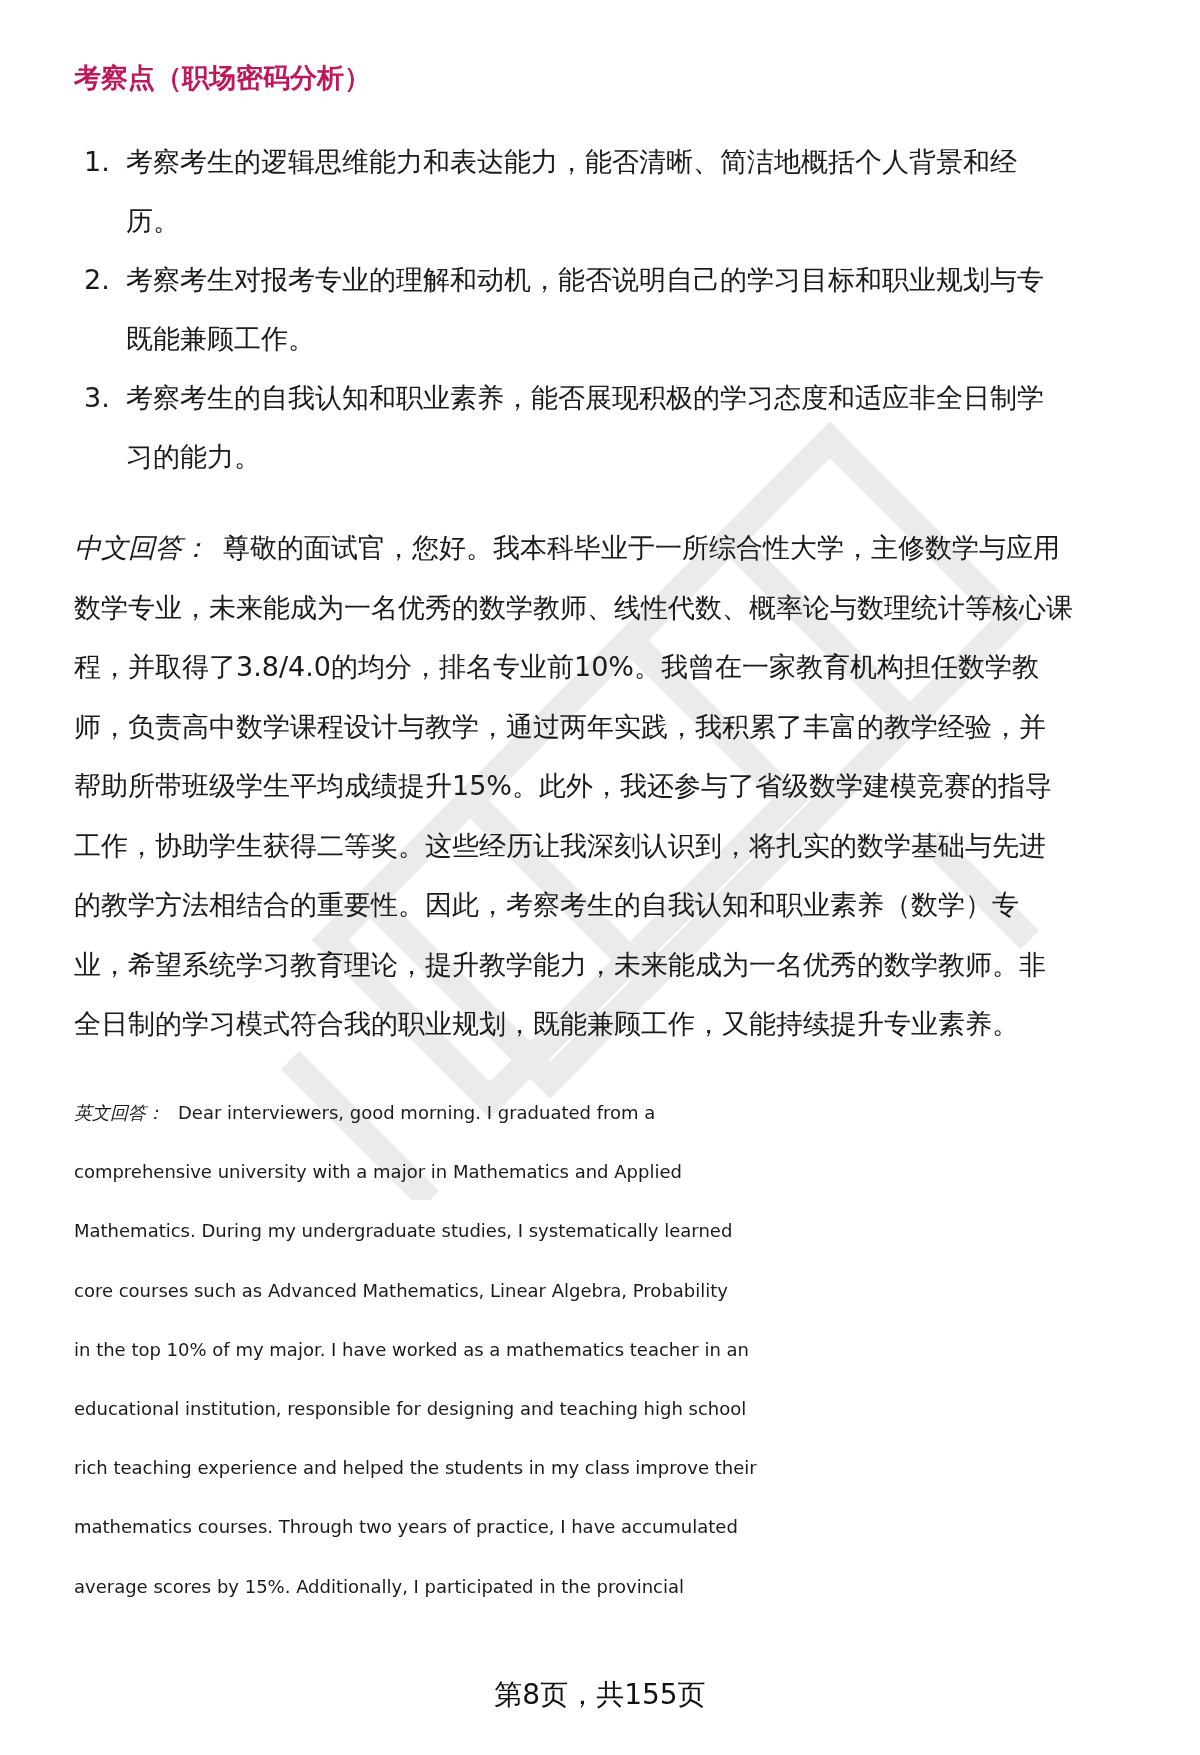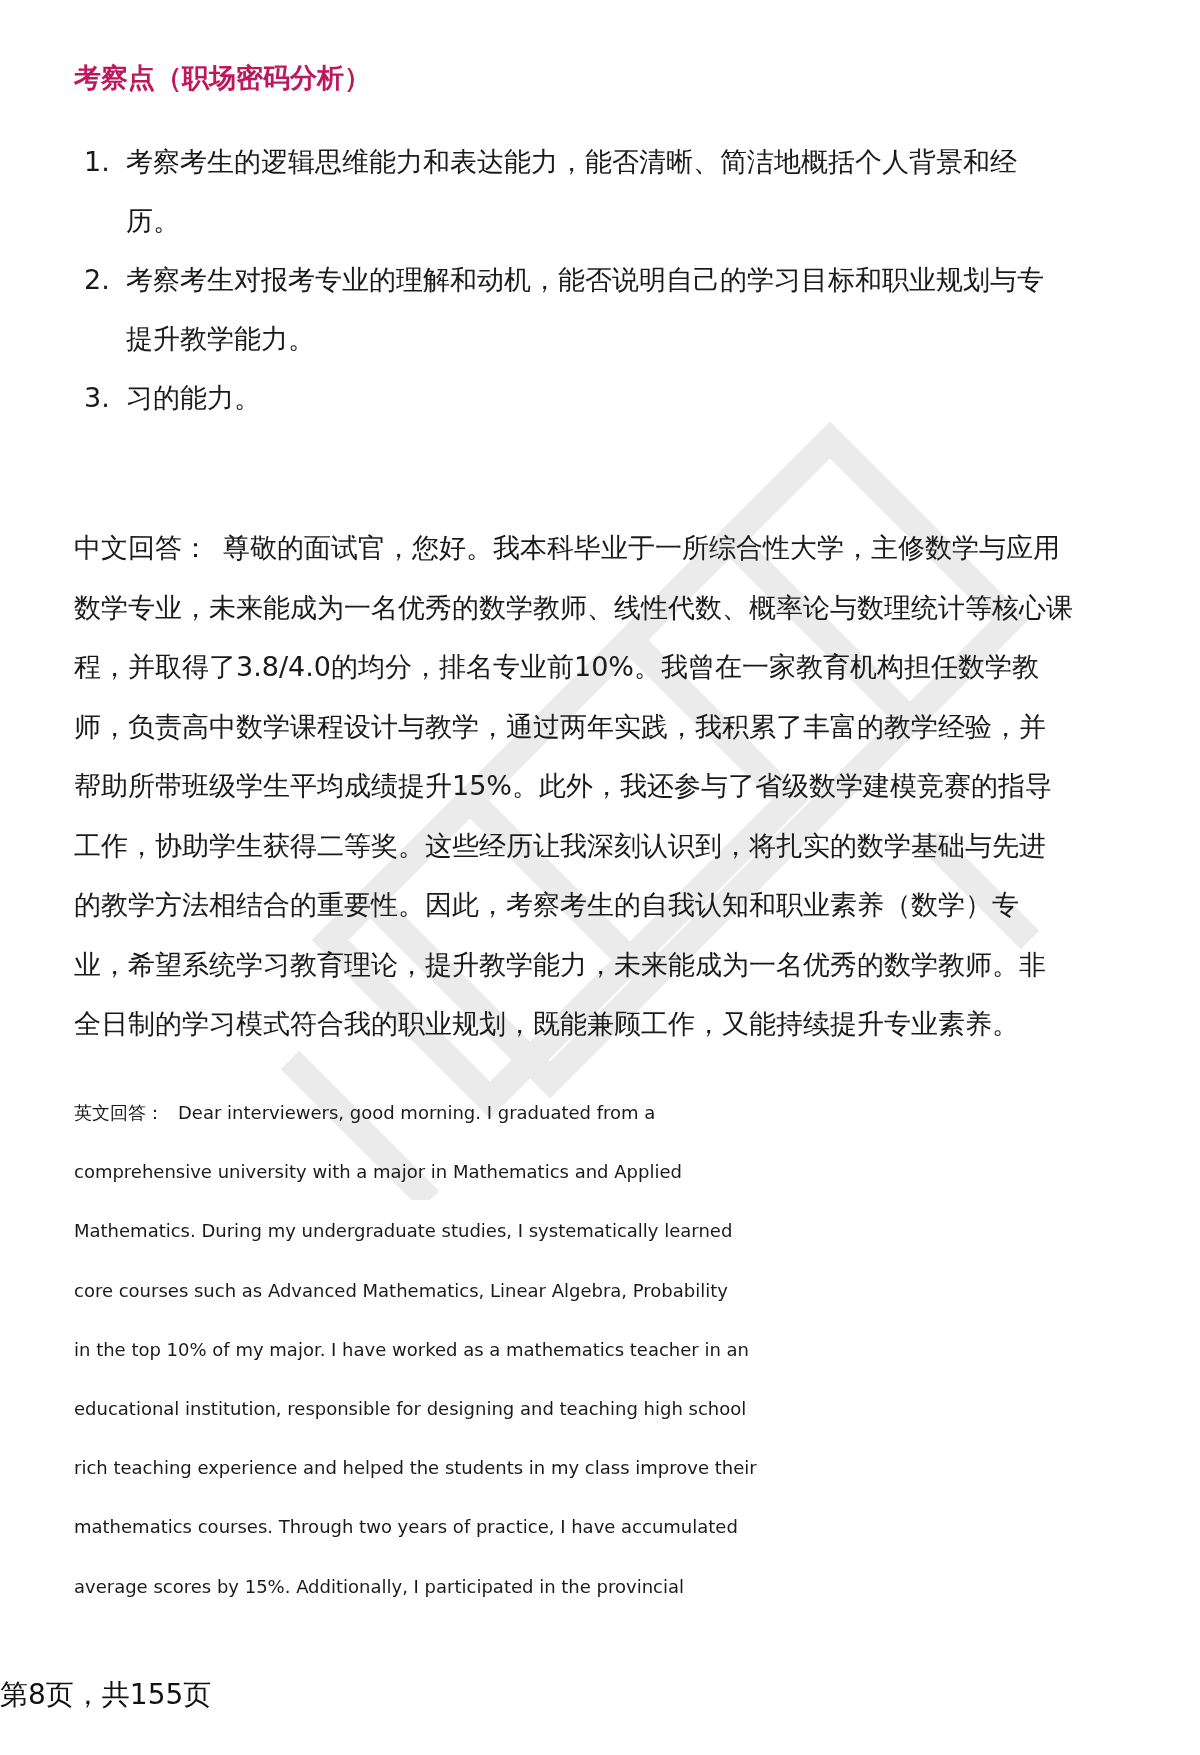--- a/index.html
+++ b/index.html
@@ -74,27 +74,28 @@
     .para-cn {
       top: 518px;
     }
     .para-en {
       top: 1083px;
       line-height: 59.2px;
       font-size: 18px;
     }
     .label {
       margin-right: 14px;
+      font-style: italic;
     }
     .footer {
       position: absolute;
       left: 0;
       width: 1200px;
       top: 1676px;
-      text-align: left;
+      text-align: center;
       font-size: 28px;
       color: #111;
       z-index: 1;
     }
     .line { display: block; white-space: nowrap; }
   </style>
 </head>
 <body>
 
 <svg class="watermark" viewBox="0 0 820 780" xmlns="http://www.w3.org/2000/svg">
@@ -113,24 +114,25 @@
 
   <ol class="points">
     <li class="point">
       <span class="point-num">1.</span>
       <span class="line">考察考生的逻辑思维能力和表达能力，能否清晰、简洁地概括个人背景和经</span>
       <span class="line">历。</span>
     </li>
     <li class="point">
       <span class="point-num">2.</span>
       <span class="line">考察考生对报考专业的理解和动机，能否说明自己的学习目标和职业规划与专</span>
-      <span class="line">提升教学能力。</span>
+      <span class="line">既能兼顾工作。</span>
     </li>
     <li class="point">
       <span class="point-num">3.</span>
+      <span class="line">考察考生的自我认知和职业素养，能否展现积极的学习态度和适应非全日制学</span>
       <span class="line">习的能力。</span>
     </li>
   </ol>
 
   <div class="para para-cn">
     <span class="line"><span class="label">中文回答：</span><span>尊敬的面试官，您好。我本科毕业于一所综合性大学，主修数学与应用</span></span>
     <span class="line">数学专业，未来能成为一名优秀的数学教师、线性代数、概率论与数理统计等核心课</span>
     <span class="line">程，并取得了3.8/4.0的均分，排名专业前10%。我曾在一家教育机构担任数学教</span>
     <span class="line">师，负责高中数学课程设计与教学，通过两年实践，我积累了丰富的教学经验，并</span>
     <span class="line">帮助所带班级学生平均成绩提升15%。此外，我还参与了省级数学建模竞赛的指导</span>

